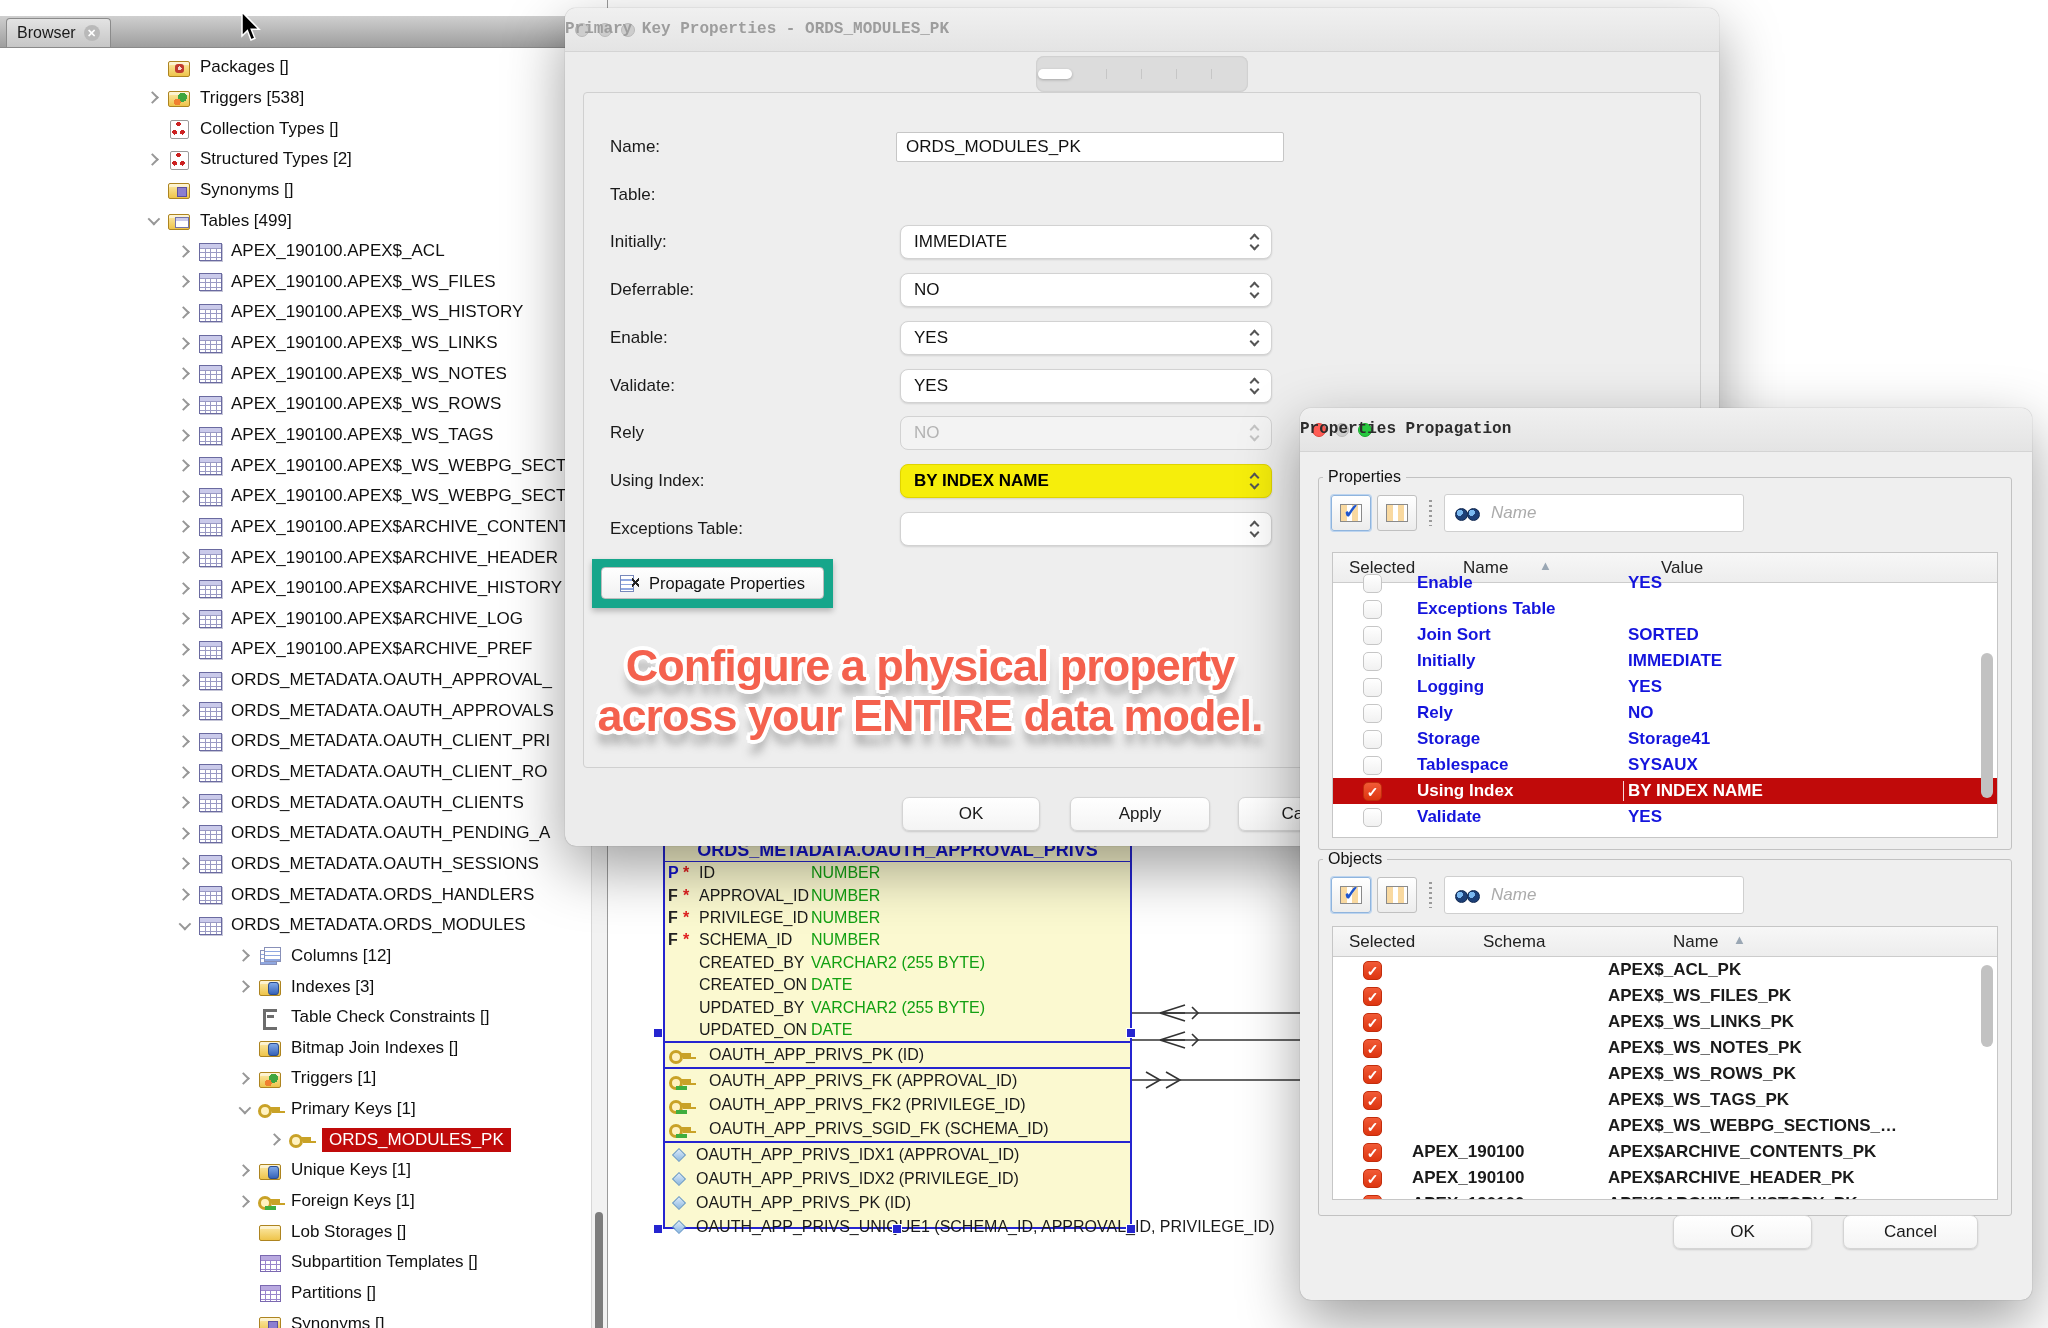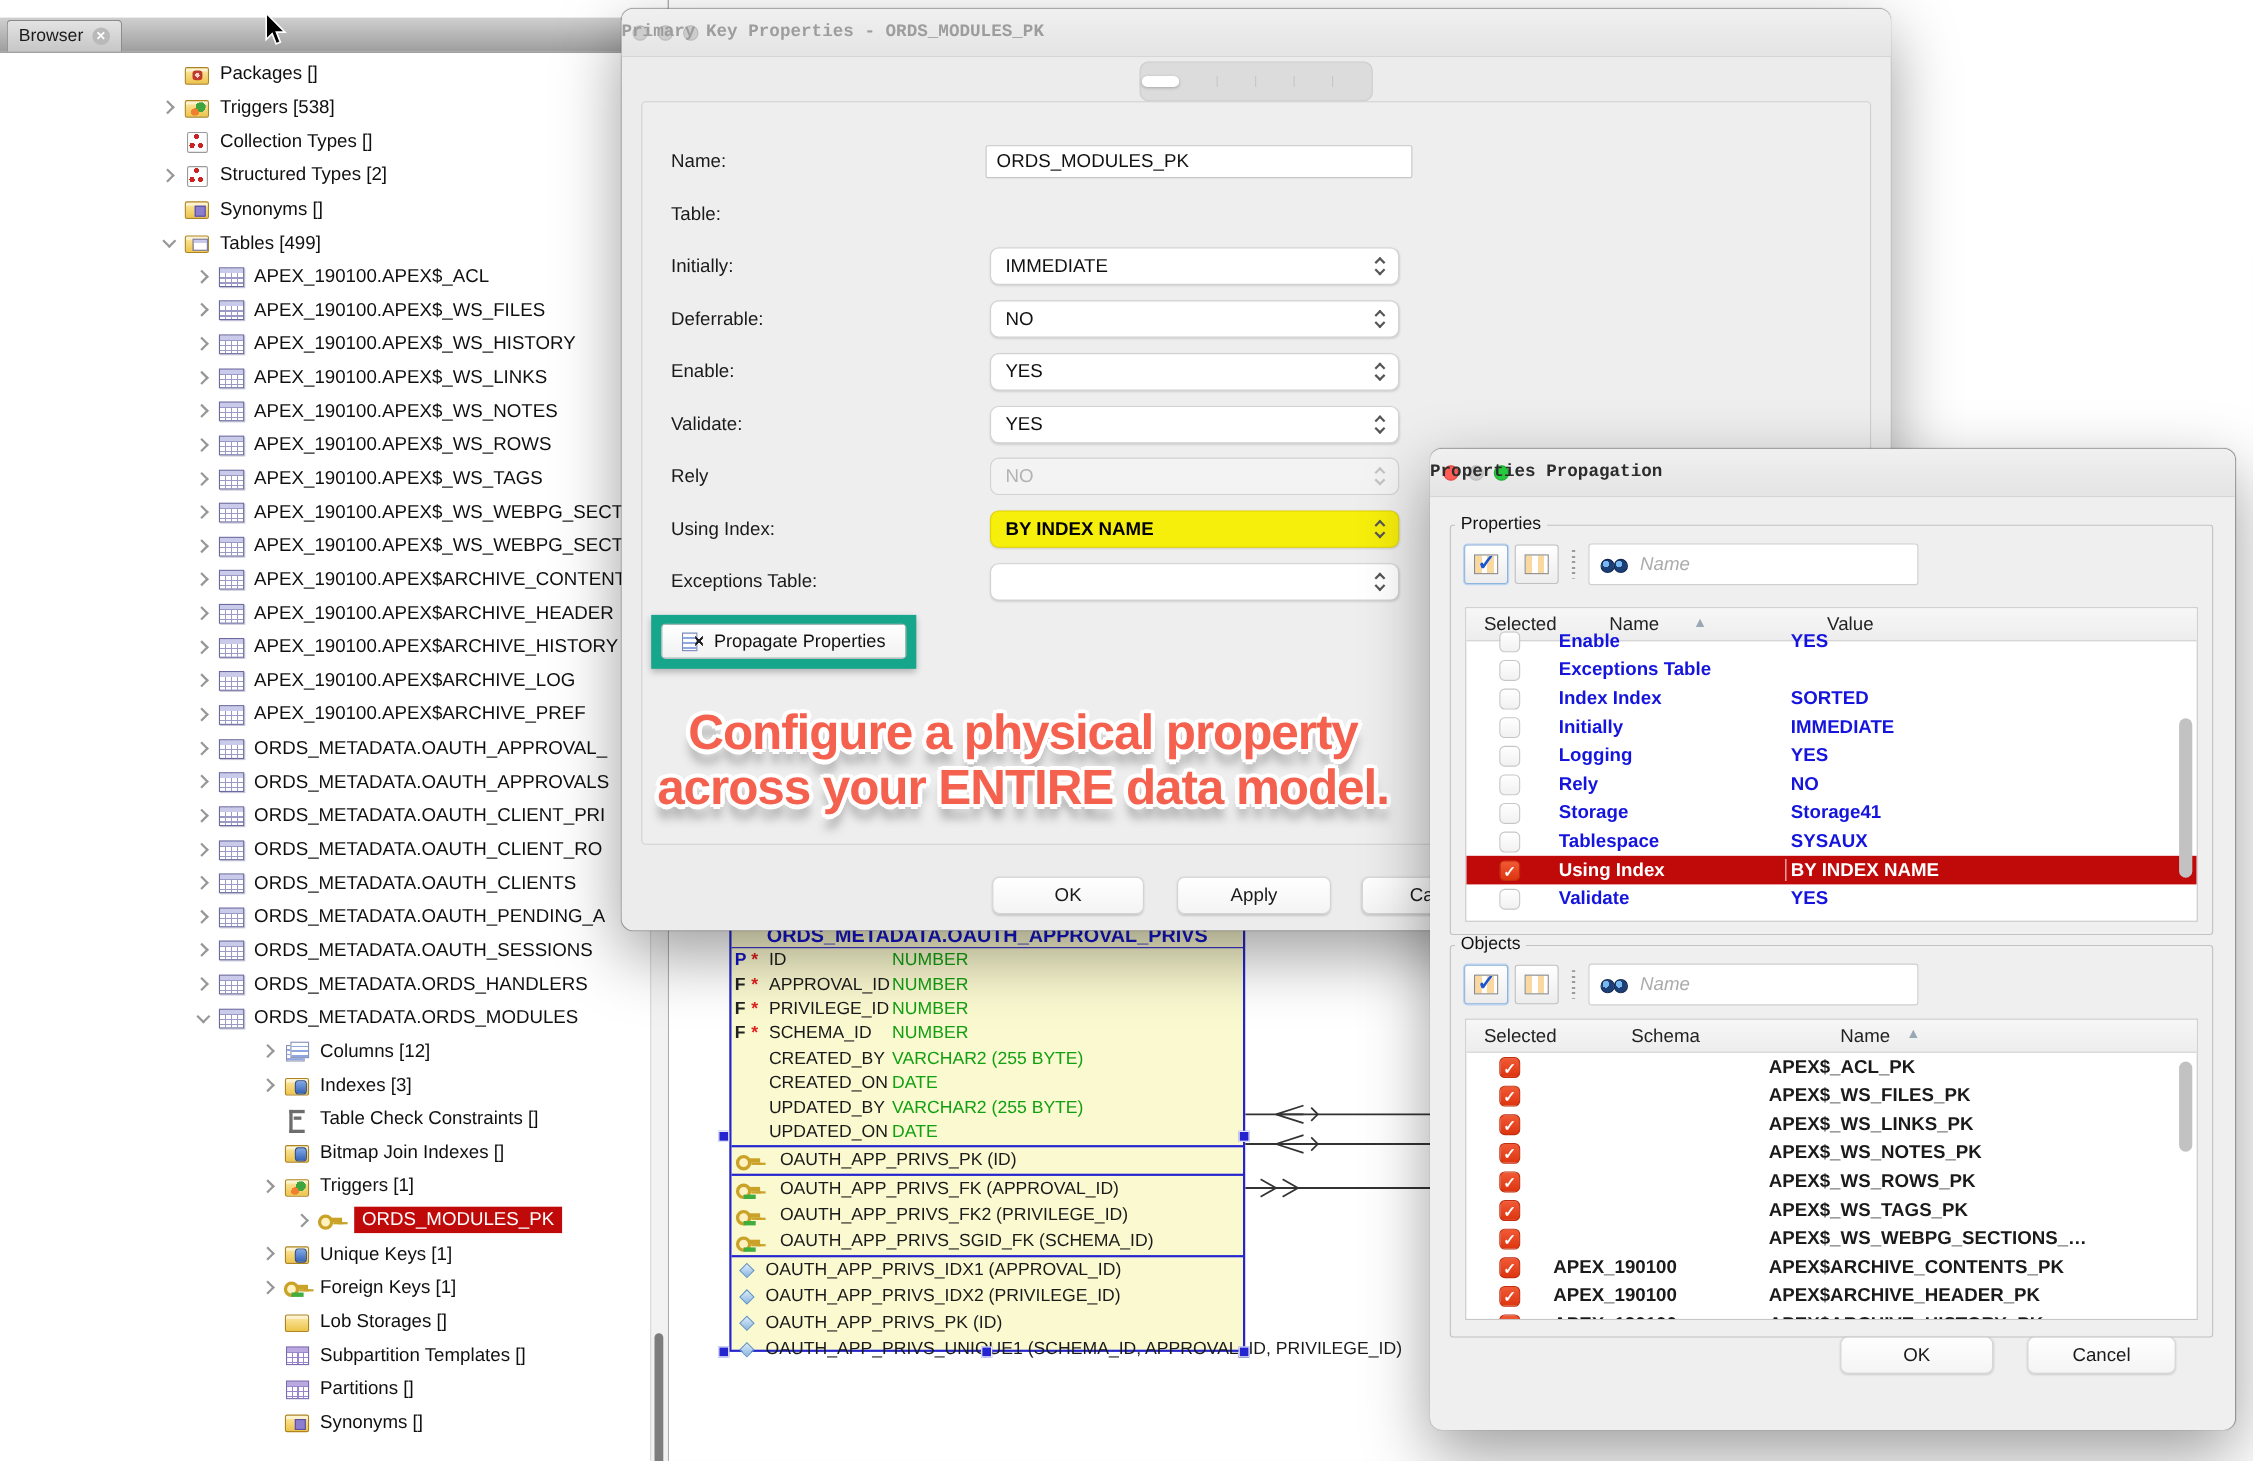--- a/index.html
+++ b/index.html
@@ -486,20 +486,25 @@
       <div class="trow lvl2">
         <span class="chev none"></span>
         <span class="ticon ic-folder-index"></span>
         <span class="tlabel">Bitmap Join Indexes []</span>
       </div>
       <div class="trow lvl2">
         <span class="chev right"></span>
         <span class="ticon ic-folder-trigger"></span>
         <span class="tlabel">Triggers [1]</span>
       </div>
+      <div class="trow lvl2">
+        <span class="chev down"></span>
+        <span class="ticon ic-key"></span>
+        <span class="tlabel">Primary Keys [1]</span>
+      </div>
       <div class="trow lvl3 sel">
         <span class="chev right"></span>
         <span class="ticon ic-key"></span>
         <span class="tlabel">ORDS_MODULES_PK</span>
       </div>
       <div class="trow lvl2">
         <span class="chev right"></span>
         <span class="ticon ic-folder-index"></span>
         <span class="tlabel">Unique Keys [1]</span>
       </div>
@@ -697,21 +702,21 @@
           <span class="pname">Enable</span>
           <span class="pval">YES</span>
         </div>
         <div class="prow">
           <span class="cb">✓</span>
           <span class="pname">Exceptions Table</span>
           <span class="pval"></span>
         </div>
         <div class="prow">
           <span class="cb">✓</span>
-          <span class="pname">Index Index</span>
+          <span class="pname">Join Sort</span>
           <span class="pval">SORTED</span>
         </div>
         <div class="prow">
           <span class="cb">✓</span>
           <span class="pname">Initially</span>
           <span class="pval">IMMEDIATE</span>
         </div>
         <div class="prow">
           <span class="cb">✓</span>
           <span class="pname">Logging</span>

